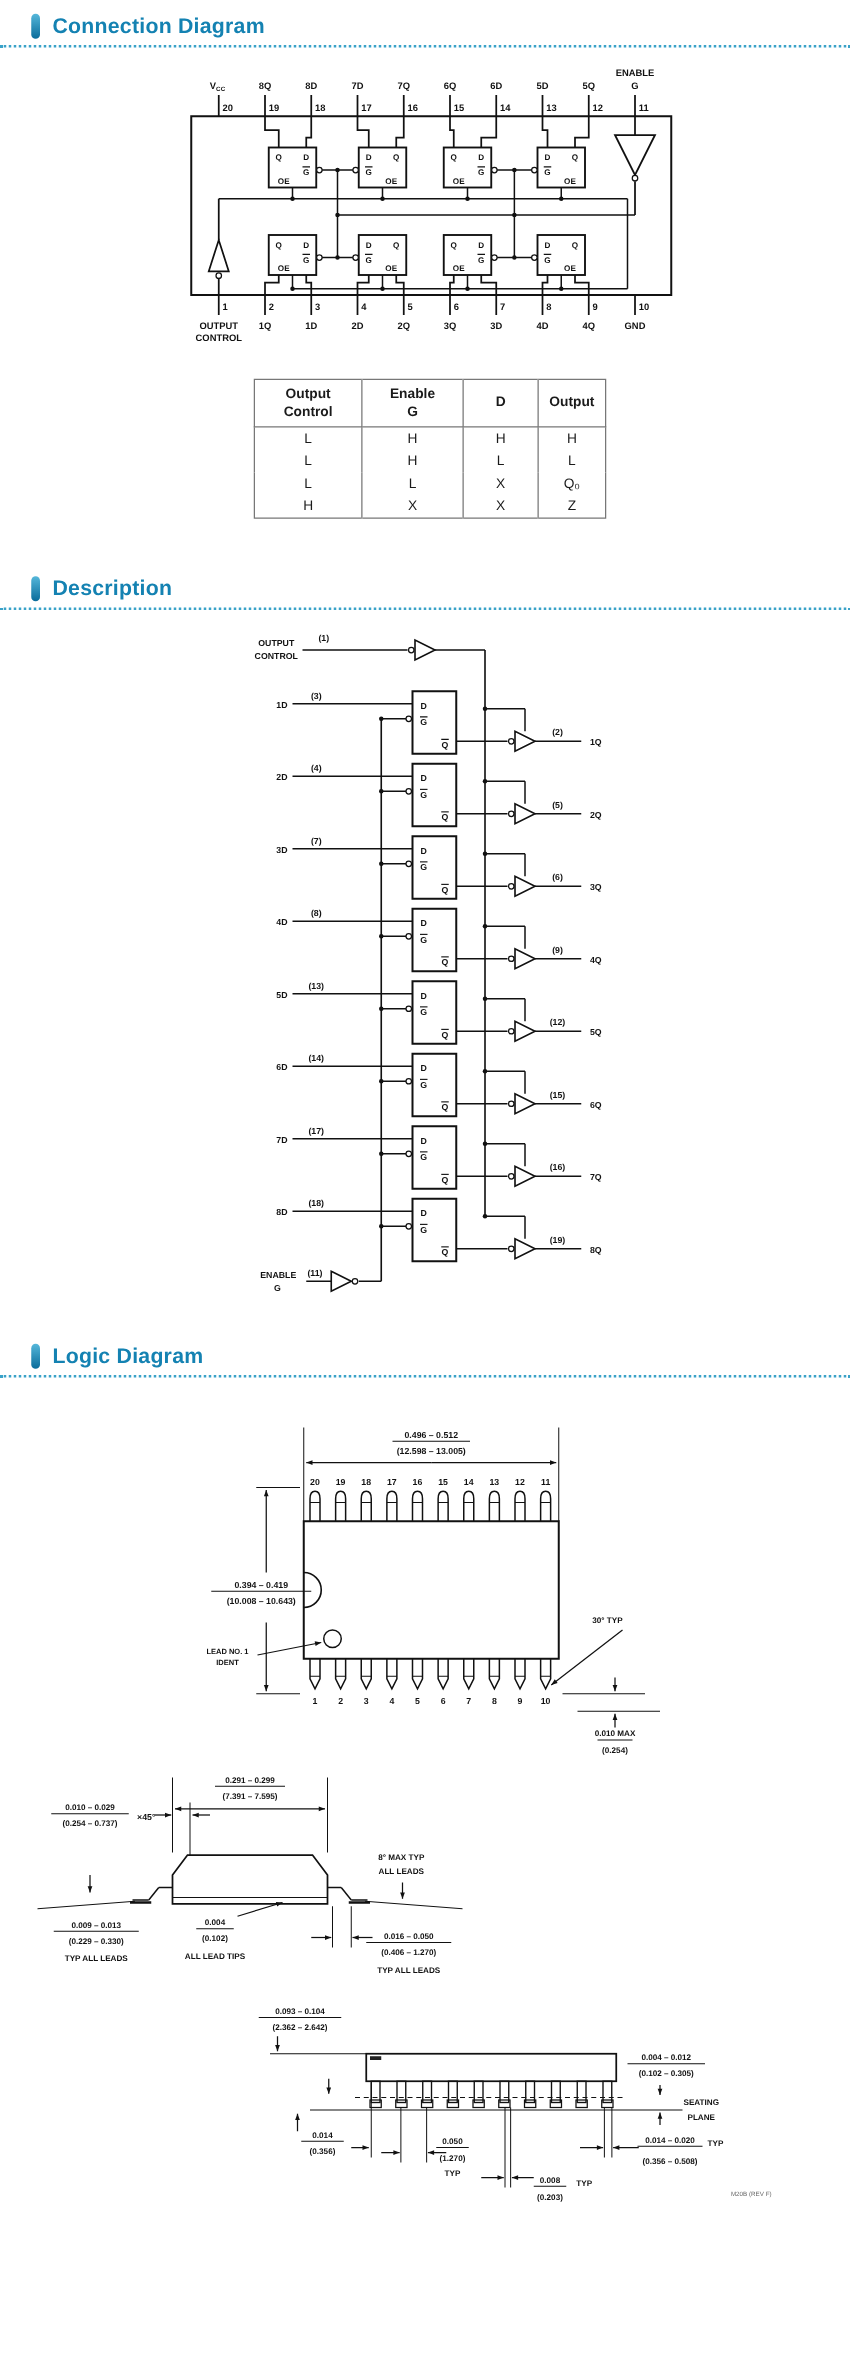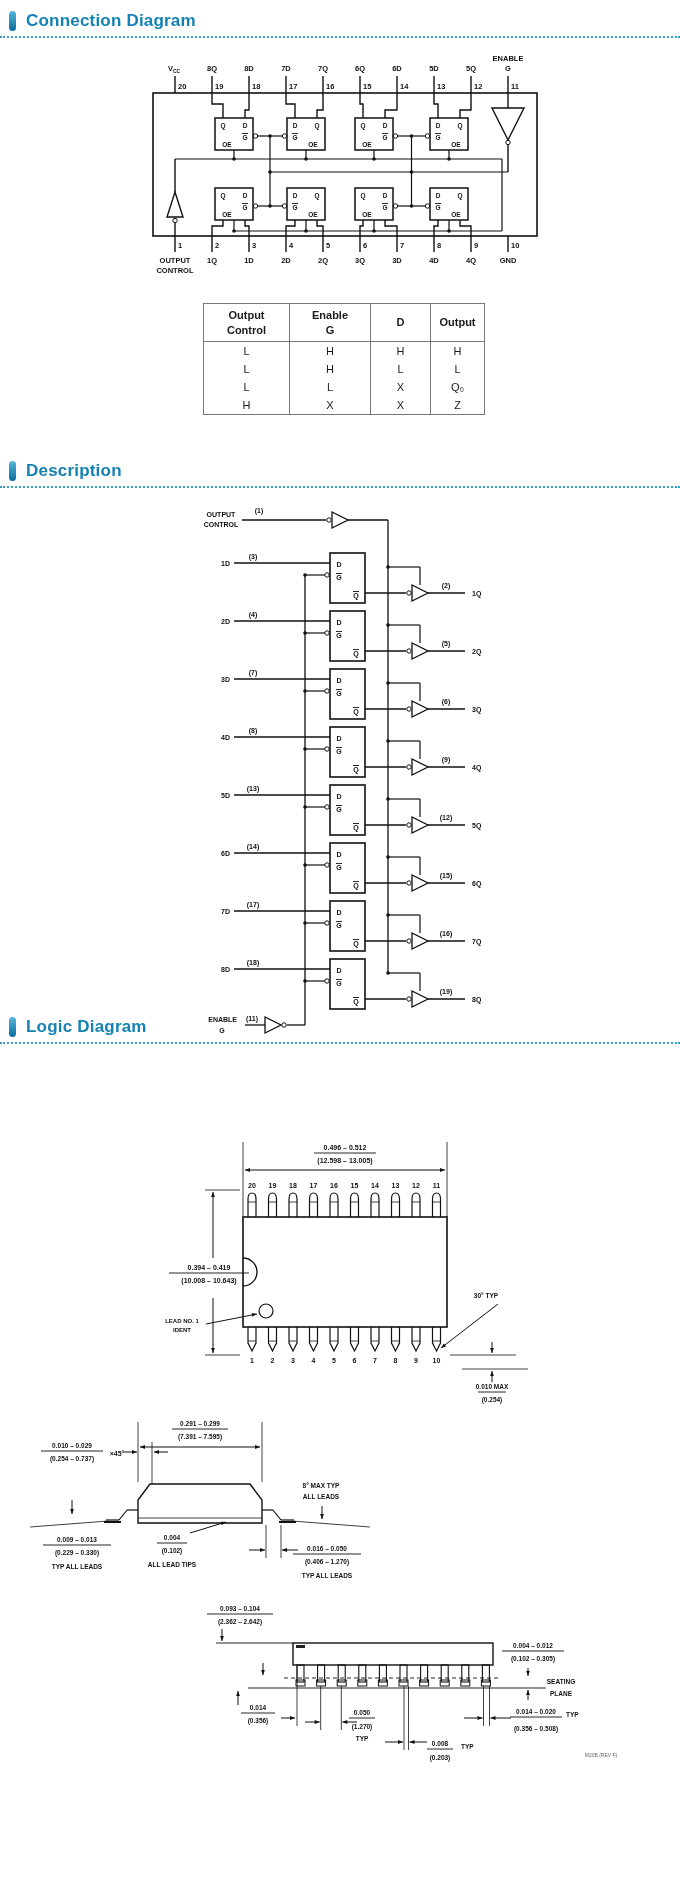--- a/index.html
+++ b/index.html
@@ -1,19 +1,19 @@
 <!DOCTYPE html>
 <html><head>
 <meta charset="utf-8">
 <style>
   html,body{margin:0;padding:0;background:#fff;}
   body{width:680px;height:1902px;position:relative;font-family:"Liberation Sans","DejaVu Sans",sans-serif;overflow:hidden;}
   .abs{position:absolute;}
   .sec{position:absolute;left:0;width:680px;height:32px;display:flex;align-items:center;gap:10px;
-       padding-left:9px;box-sizing:border-box;border-bottom:2px dotted #3aa2c8;}
+       padding-left:25px;box-sizing:border-box;border-bottom:2px dotted #3aa2c8;}
   .sec .bar{width:7px;height:20px;border-radius:4px;background:linear-gradient(180deg,#55b7da,#0a6c9b);flex:0 0 auto;}
   .sec .t{font-weight:bold;font-size:17px;color:#1482b2;letter-spacing:.2px;}
   table.truth{position:absolute;left:203px;top:303px;border-collapse:collapse;border:1px solid #777;
        color:#1a1a1a;table-layout:fixed;}
   table.truth th,table.truth td{border-left:1px solid #777;border-right:1px solid #777;text-align:center;padding:0;}
   table.truth th{font-size:11px;font-weight:bold;height:37px;line-height:1.3;border-bottom:1px solid #777;}
   table.truth td{font-size:11px;font-weight:normal;height:18px;}
   .w1{width:85px}.w2{width:80px}.w3{width:59px}.w4{width:53px}
   svg{position:absolute;}
 </style>
@@ -435,21 +435,21 @@
     <text x="322" y="502" font-size="7" text-anchor="start" font-family="&quot;Liberation Sans&quot;,&quot;DejaVu Sans&quot;,sans-serif" font-weight="bold" fill="#111">8Q</text>
     <text x="87" y="522" font-size="7" text-anchor="end" font-family="&quot;Liberation Sans&quot;,&quot;DejaVu Sans&quot;,sans-serif" font-weight="bold" fill="#111">ENABLE</text>
     <text x="72" y="533" font-size="7" text-anchor="middle" font-family="&quot;Liberation Sans&quot;,&quot;DejaVu Sans&quot;,sans-serif" font-weight="bold" fill="#111">G</text>
     <text x="102" y="521" font-size="7" text-anchor="middle" font-family="&quot;Liberation Sans&quot;,&quot;DejaVu Sans&quot;,sans-serif" font-weight="bold" fill="#111">(11)</text>
     <line x1="95" y1="525" x2="115" y2="525" stroke="#111" stroke-width="1.3"></line>
     <polygon points="115,517 115,533 131,525" fill="none" stroke="#111" stroke-width="1.3"></polygon>
     <circle cx="134" cy="525" r="2.2" fill="#fff" stroke="#111" stroke-width="1"></circle>
     <line x1="137" y1="525" x2="155" y2="525" stroke="#111" stroke-width="1.3"></line>
   </svg>
 
-<div class="sec" style="top:1012px">
+<div class="sec" style="top:1070px">
   <span class="bar"></span>
   <span class="t">Logic Diagram</span>
 </div>
 
 <svg id="svg-pkg" class="abs" style="left:0;top:1130px;width:680px;height:672px" viewBox="0 0 680 672">
     <text x="345" y="20" font-size="7" text-anchor="middle" font-family="&quot;Liberation Sans&quot;,&quot;DejaVu Sans&quot;,sans-serif" font-weight="bold" fill="#111">0.496 – 0.512</text>
     <line x1="314" y1="23" x2="376" y2="23" stroke="#111" stroke-width="0.9"></line>
     <text x="345" y="33" font-size="7" text-anchor="middle" font-family="&quot;Liberation Sans&quot;,&quot;DejaVu Sans&quot;,sans-serif" font-weight="bold" fill="#111">(12.598 – 13.005)</text>
     <line x1="243" y1="12" x2="243" y2="87" stroke="#111" stroke-width="0.8"></line>
     <line x1="447" y1="12" x2="447" y2="87" stroke="#111" stroke-width="0.8"></line>

